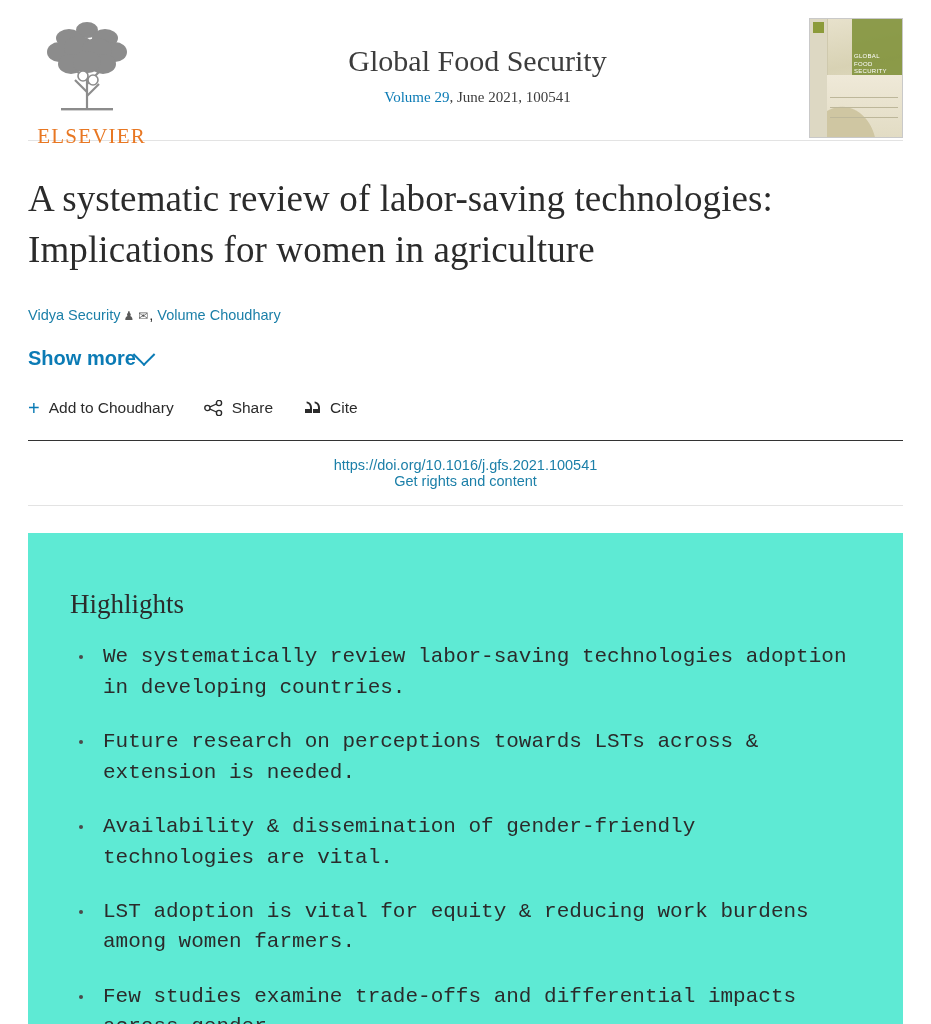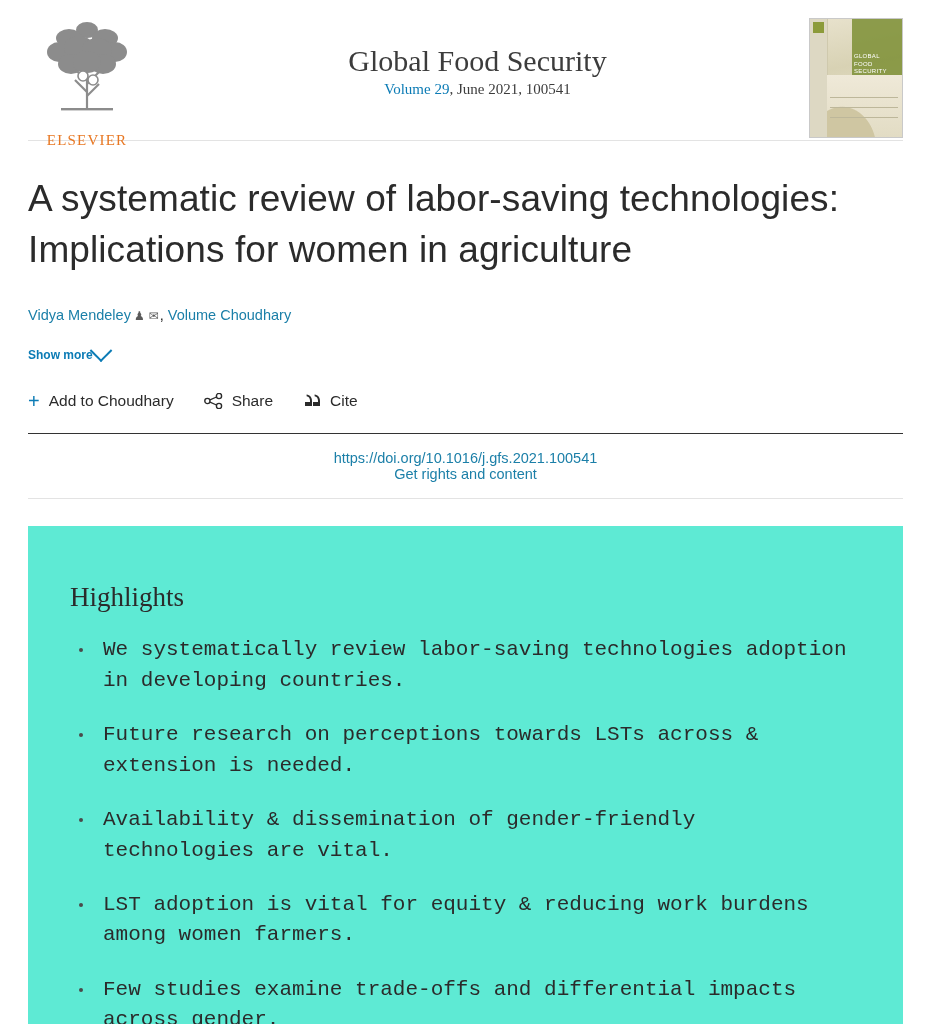--- a/index.html
+++ b/index.html
@@ -33,38 +33,39 @@
     flex: 0 0 118px;
     text-align: center;
   }
   .tree-svg {
     display: block;
     margin: 0 auto;
   }
   .elsevier-word {
     font-family: "Liberation Serif", serif;
     color: #e87722;
-    font-size: 15px;
+    font-size: 21px;
     letter-spacing: 1.2px;
-    margin-top: 18px;
+    margin-top: 10px;
+    text-align: right;
   }
   .journal-center {
     flex: 1;
     text-align: center;
     padding-top: 26px;
   }
   .journal-title {
     font-family: "Liberation Serif", serif;
     font-size: 30px;
     font-weight: 400;
     color: #3c3c3c;
     line-height: 1.1;
   }
   .journal-issue {
-    margin-top: 4px;
+    margin-top: 12px;
     font-size: 15px;
     color: #3c3c3c;
     font-family: "Liberation Serif", serif;
   }
   .journal-issue .vol-link {
     color: #0b7bb5;
     text-decoration: none;
   }
   .cover {
     width: 94px;
@@ -125,21 +126,21 @@
   .header-rule {
     border-bottom: 1px solid #e3e3e3;
     margin: 0 28px;
   }
 
   
   .article {
     padding: 0 28px;
   }
   h1.article-title {
-    font-family: Liberation Sans, sans-serif;
+    font-family: Liberation Serif, serif;
     font-weight: 400;
     font-size: 37px;
     line-height: 1.38;
     color: #2b2b2b;
     margin: 32px 0 0 0;
     letter-spacing: .1px;
   }
   .authors {
     margin-top: 30px;
     font-size: 14.5px;
@@ -150,21 +151,21 @@
     text-decoration: none;
   }
   .author-icon {
     color: #5a5a5a;
     font-size: 12px;
     margin: 0 1px 0 3px;
   }
   .show-more {
     margin-top: 22px;
     color: #0b7bb5;
-    font-size: 12px;
+    font-size: 20px;
     font-weight: bold;
     display: inline-flex;
     align-items: center;
     cursor: pointer;
   }
   .chev {
     display: inline-block;
     width: 14px; height: 14px;
     border-right: 2px solid #0b7bb5;
     border-bottom: 2px solid #0b7bb5;
@@ -304,21 +305,21 @@
     </div>
   </div>
 
   <div class="header-rule"></div>
 
   <div class="article">
 
     <h1 class="article-title">A systematic review of labor-saving technologies: Implications for women in agriculture</h1>
 
     <div class="authors">
-      <a class="author-link" href="#">Vidya Mendeley</a><span class="author-icon">♟</span><span class="author-icon">✉</span><span>, </span><a class="author-link" href="#">Volume Choudhary</a>
+      <a class="author-link" href="#">Vidya Security</a><span class="author-icon">♟</span><span class="author-icon">✉</span><span>, </span><a class="author-link" href="#">Volume Choudhary</a>
     </div>
 
     <div class="show-more">
       <span>Show more</span>
       <span class="chev"></span>
     </div>
 
     <div class="actions">
 
       <div class="action">

